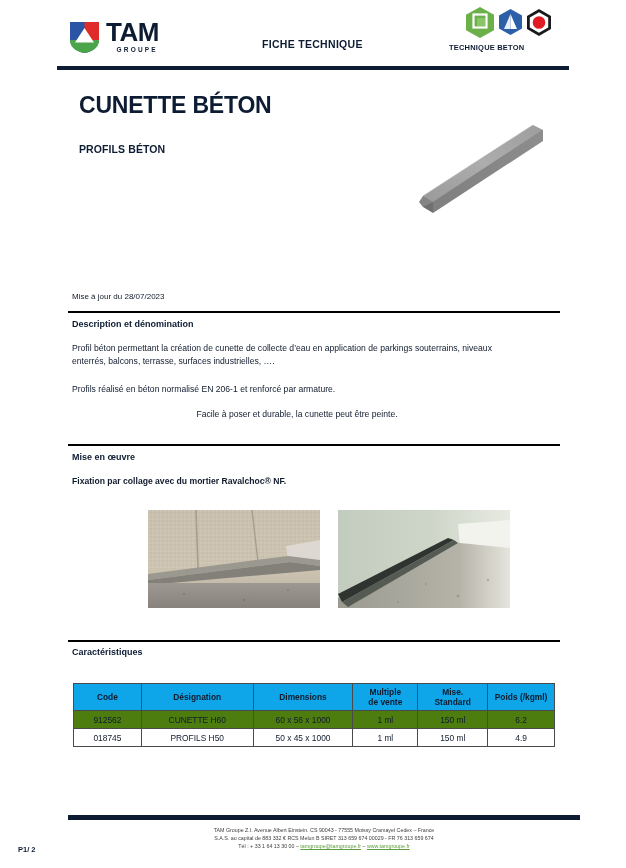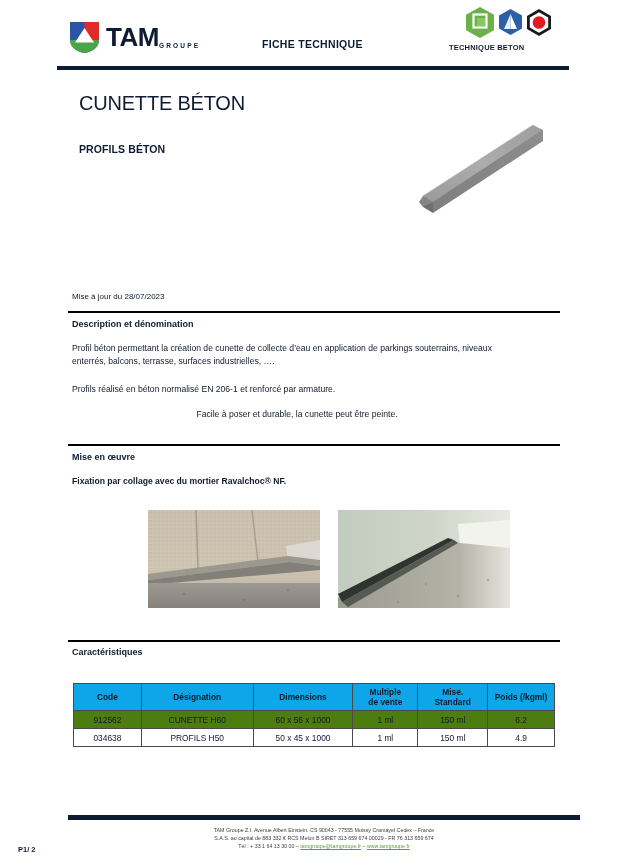--- a/index.html
+++ b/index.html
@@ -28,21 +28,21 @@
     width: 116px; height: 42px;
     display: flex; align-items: center; gap: 6px;
   }
   .shield {
     position: relative;
     width: 31px; height: 33px;
     flex: 0 0 auto;
   }
   .shield svg { display: block; width: 31px; height: 33px; }
   .tam-word {
-    display: flex; flex-direction: row; align-items: flex-end;
+    display: flex; flex-direction: column; align-items: flex-end;
     line-height: 1;
   }
   .tam-name {
     font-size: 26px; font-weight: bold; letter-spacing: -0.5px;
     color: #0d1c33; line-height: 0.95;
   }
   .tam-sub {
     font-size: 6.5px; font-weight: bold; letter-spacing: 2.2px;
     color: #0d1c33; margin-top: 2px; margin-right: 1px;
   }
@@ -65,21 +65,21 @@
     color: #0d1c33; margin-top: 2px;
   }
   .header-rule {
     position: absolute; left: 57px; top: 66px;
     width: 512px; height: 4px; background: #0d1c33;
   }
 
   
   .title {
     position: absolute; left: 79px; top: 92px;
-    font-size: 20px; font-weight: normal; letter-spacing: -0.2px;
+    font-size: 23px; font-weight: bold; letter-spacing: -0.2px;
     color: #0d1c33;
   }
   .subtitle {
     position: absolute; left: 79px; top: 143px;
     font-size: 10.5px; font-weight: bold; letter-spacing: 0.1px;
     color: #0d1c33;
   }
 
   
   .hero-img {
@@ -372,21 +372,21 @@
       <tbody>
         <tr class="row-alt">
           <td>912562</td>
           <td>CUNETTE H60</td>
           <td>60 x 56 x 1000</td>
           <td>1 ml</td>
           <td>150 ml</td>
           <td>6.2</td>
         </tr>
         <tr class="row-plain">
-          <td>034638</td>
+          <td>018745</td>
           <td>PROFILS H50</td>
           <td>50 x 45 x 1000</td>
           <td>1 ml</td>
           <td>150 ml</td>
           <td>4.9</td>
         </tr>
       </tbody>
     </table>
   </div>
 

